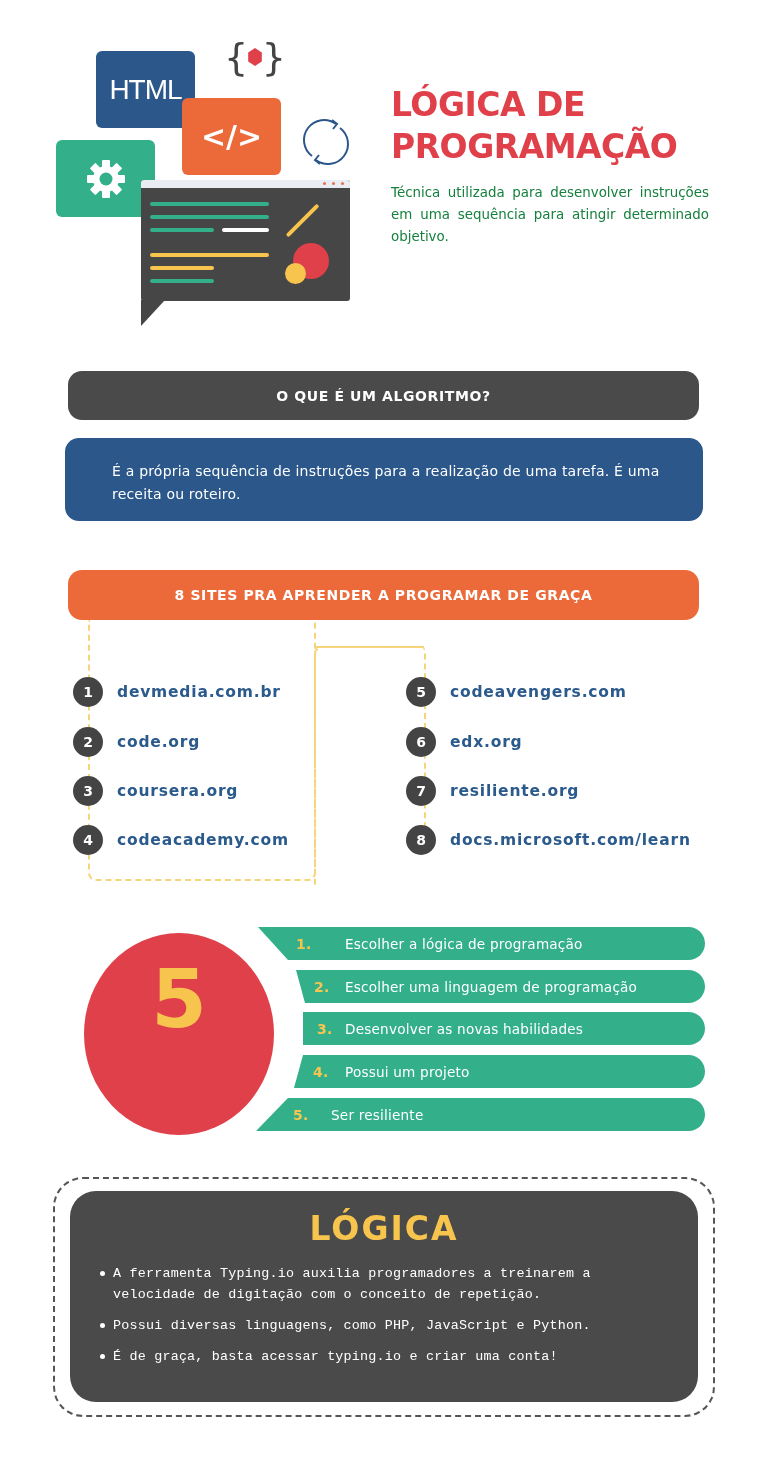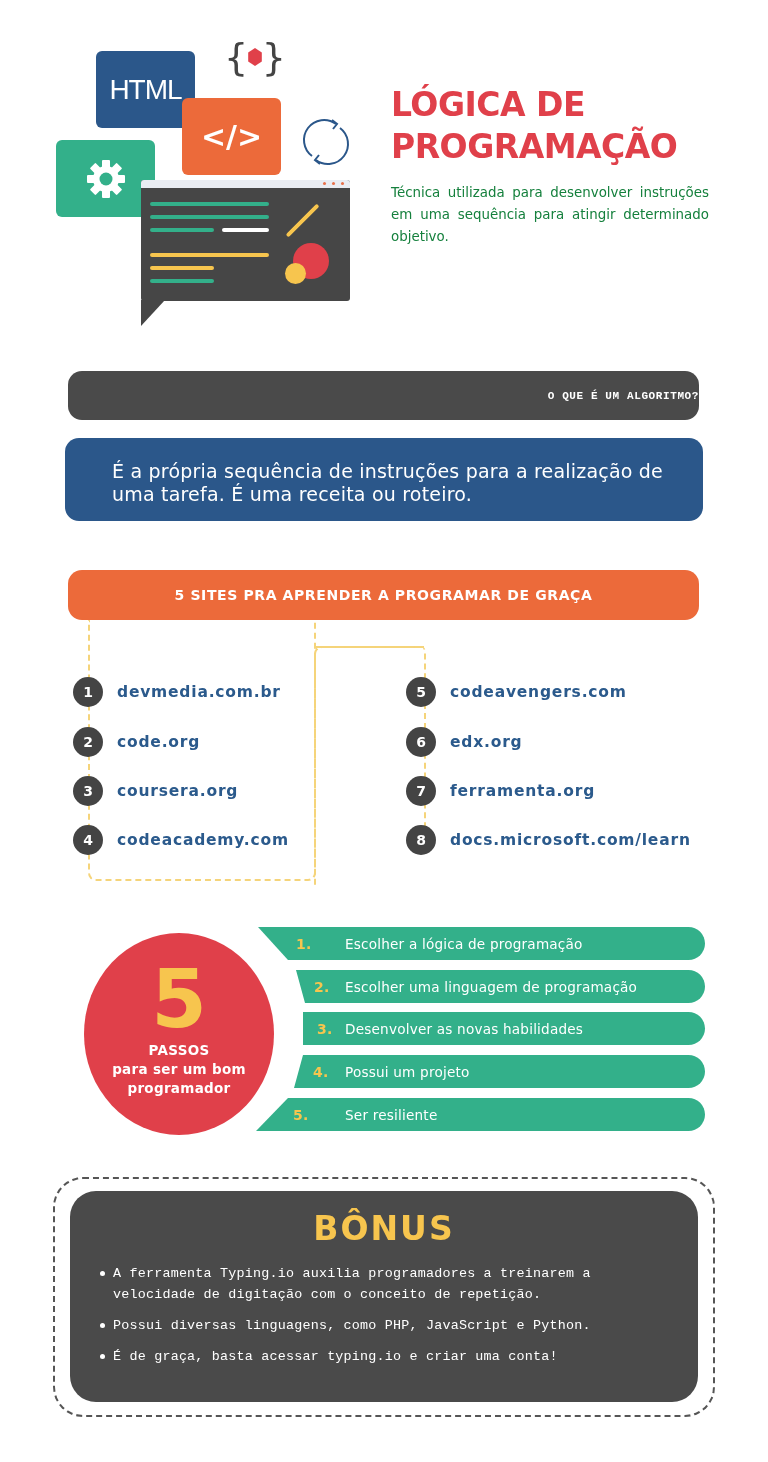--- a/index.html
+++ b/index.html
@@ -20,22 +20,22 @@
   .editor .dots { position: absolute; right: 6px; top: 2px; display:flex; gap: 6px; }
   .editor .dots span { width: 3px; height: 3px; border-radius: 50%; background: #e8704a; display:block; }
   .editor .line { position: absolute; height: 4px; border-radius: 2px; }
   .tail { position: absolute; left: 141px; top: 300px; width: 0; height: 0; border-top: 26px solid #464646; border-right: 24px solid transparent; }
 
   
   .title { position: absolute; left: 391px; top: 84px; color: var(--red); font-family: "DejaVu Sans", sans-serif; font-weight: bold; font-size: 33px; line-height: 42px; letter-spacing: -0.5px; }
   .subtitle { position: absolute; left: 391px; top: 182px; width: 318px; color: #15803d; font-size: 13.4px; line-height: 22px; text-align: justify; }
 
   
-  .pill-dark { position: absolute; left: 68px; top: 371px; width: 631px; height: 49px; background: #4a4a4a; border-radius: 14px; color: #fff; display:flex; align-items:center; justify-content:flex-end; font-weight: bold; font-size: 11px; letter-spacing: 0.6px; font-family: Liberation Mono, monospace; }
-  .blue-box { position: absolute; left: 65px; top: 438px; width: 638px; height: 83px; background: var(--blue); border-radius: 14px; color: #fff; padding: 22px 40px 0 47px; font-size: 19px; line-height: 23px; letter-spacing: 0.2px; }
+  .pill-dark { position: absolute; left: 68px; top: 371px; width: 631px; height: 49px; background: #4a4a4a; border-radius: 14px; color: #fff; display:flex; align-items:center; justify-content:center; font-weight: bold; font-size: 14px; letter-spacing: 0.6px; }
+  .blue-box { position: absolute; left: 65px; top: 438px; width: 638px; height: 83px; background: var(--blue); border-radius: 14px; color: #fff; padding: 22px 40px 0 47px; font-size: 14px; line-height: 23px; letter-spacing: 0.2px; }
 
   
   .pill-orange { position: absolute; left: 68px; top: 570px; width: 631px; height: 50px; background: var(--orange); border-radius: 14px; color: #fff; display:flex; align-items:center; justify-content:center; font-weight: bold; font-size: 14px; letter-spacing: 0.6px; }
   .dash { position: absolute; border: 2px dashed #f5d47a; }
   .site { position: absolute; display:flex; align-items:center; height: 30px; }
   .site .num { width: 30px; height: 30px; border-radius: 50%; background: #444; color: #fff; font-weight: bold; font-size: 14px; display:flex; align-items:center; justify-content:center; margin-right: 14px; }
   .site .url { color: #2b5a8c; font-weight: bold; font-size: 15.5px; letter-spacing: 0.8px; }
 
   
   .circle { position: absolute; left: 84px; top: 933px; width: 190px; height: 202px; border-radius: 50%; background: var(--red); color: #fff; text-align: center; }
@@ -119,21 +119,21 @@
   <span>PROGRAMAÇÃO</span>
 </h1>
 <p class="subtitle">Técnica utilizada para desenvolver instruções em uma sequência para atingir determinado objetivo.</p>
 
 <div class="pill-dark">
   <span>O QUE É UM ALGORITMO?</span>
 </div>
 <div class="blue-box">É a própria sequência de instruções para a realização de uma tarefa. É uma receita ou roteiro.</div>
 
 <div class="pill-orange">
-  <span>5 SITES PRA APRENDER A PROGRAMAR DE GRAÇA</span>
+  <span>8 SITES PRA APRENDER A PROGRAMAR DE GRAÇA</span>
 </div>
 
 <div class="dash" style="left:88px;top:620px;width:228px;height:261px;border-top:none;border-radius:0 0 8px 8px;"></div>
 <div class="dash" style="left:314px;top:646px;width:110px;height:240px;border-bottom:none;border-right:none;border-radius:8px 0 0 0;"></div>
 <div class="dash" style="left:420px;top:646px;width:6px;height:200px;border-left:none;border-bottom:none;border-top:none;border-radius:0 8px 0 0;"></div>
 <div style="position:absolute;left:316px;top:646px;width:108px;height:0;border-top:2px dashed #f5d47a;border-radius:0 8px 0 0;"></div>
 
 <div class="site" style="left:73px;top:677px;">
   <span class="num">1</span>
   <span class="url">devmedia.com.br</span>
@@ -153,21 +153,21 @@
 <div class="site" style="left:406px;top:677px;">
   <span class="num">5</span>
   <span class="url">codeavengers.com</span>
 </div>
 <div class="site" style="left:406px;top:727px;">
   <span class="num">6</span>
   <span class="url">edx.org</span>
 </div>
 <div class="site" style="left:406px;top:776px;">
   <span class="num">7</span>
-  <span class="url">ferramenta.org</span>
+  <span class="url">resiliente.org</span>
 </div>
 <div class="site" style="left:406px;top:825px;">
   <span class="num">8</span>
   <span class="url">docs.microsoft.com/learn</span>
 </div>
 
 <div class="step" style="left:258px;top:927px;width:447px;clip-path:polygon(0 0,100% 0,100% 100%,30px 100%);">
   <span class="sn" style="left:38px;">1.</span>
   <span class="st" style="left:87px;">Escolher a lógica de programação</span>
 </div>
@@ -178,33 +178,28 @@
 <div class="step" style="left:303px;top:1012px;width:402px;">
   <span class="sn" style="left:14px;">3.</span>
   <span class="st" style="left:42px;">Desenvolver as novas habilidades</span>
 </div>
 <div class="step" style="left:294px;top:1055px;width:411px;clip-path:polygon(9px 0,100% 0,100% 100%,0 100%);">
   <span class="sn" style="left:19px;">4.</span>
   <span class="st" style="left:51px;">Possui um projeto</span>
 </div>
 <div class="step" style="left:256px;top:1098px;width:449px;clip-path:polygon(32px 0,100% 0,100% 100%,0 100%);">
   <span class="sn" style="left:37px;">5.</span>
-  <span class="st" style="left:89px;">Ser resiliente</span>
+  <span class="st" style="left:75px;">Ser resiliente</span>
 </div>
 
 <div class="circle">
   <div class="big">5</div>
-  <div class="passos">
-    <span>PASSOS</span><br>
-    <span>para ser um bom</span><br>
-    <span>programador</span>
-  </div>
 </div>
 
 <div class="bonus-outer"></div>
 <div class="bonus">
-  <h2>BÔNUS</h2>
+  <h2>LÓGICA</h2>
   <ul>
     <li>A ferramenta Typing.io auxilia programadores a treinarem a velocidade de digitação com o conceito de repetição.</li>
     <li>Possui diversas linguagens, como PHP, JavaScript e Python.</li>
     <li>É de graça, basta acessar typing.io e criar uma conta!</li>
   </ul>
 </div>
 
 </body></html>

